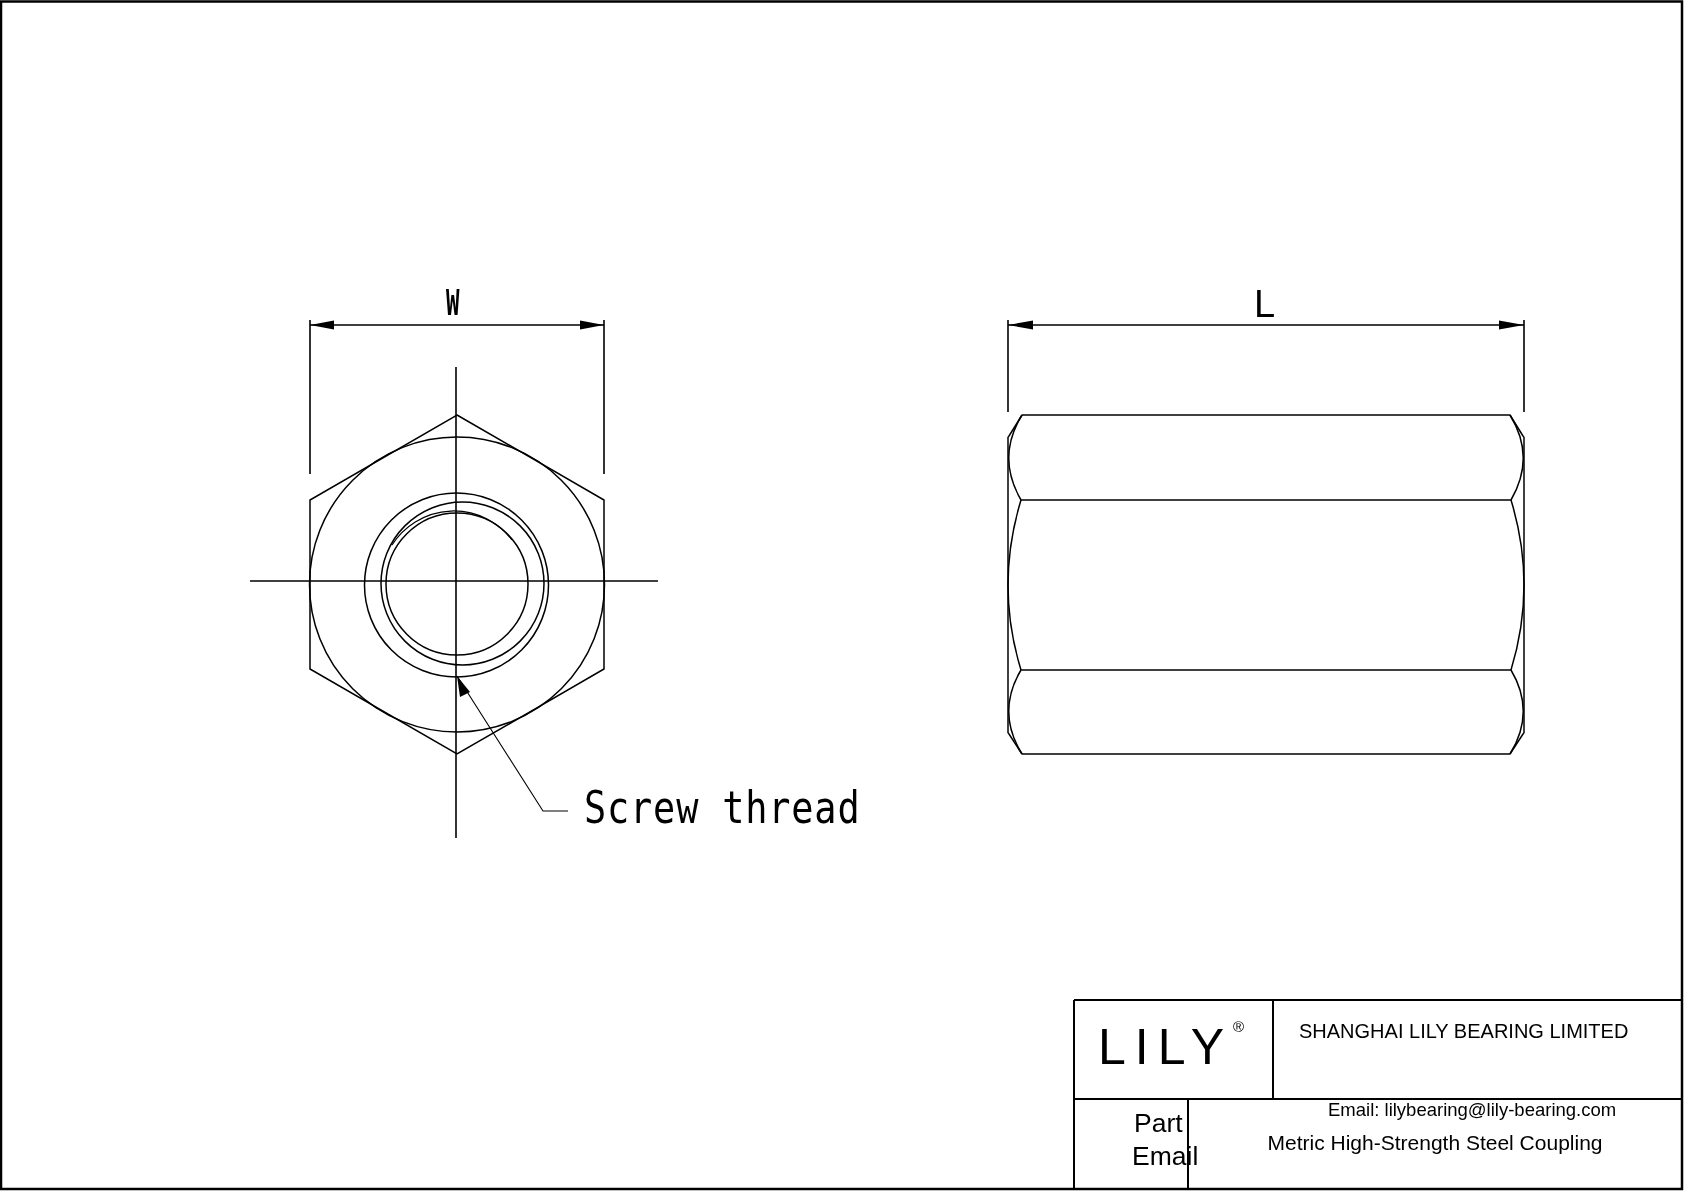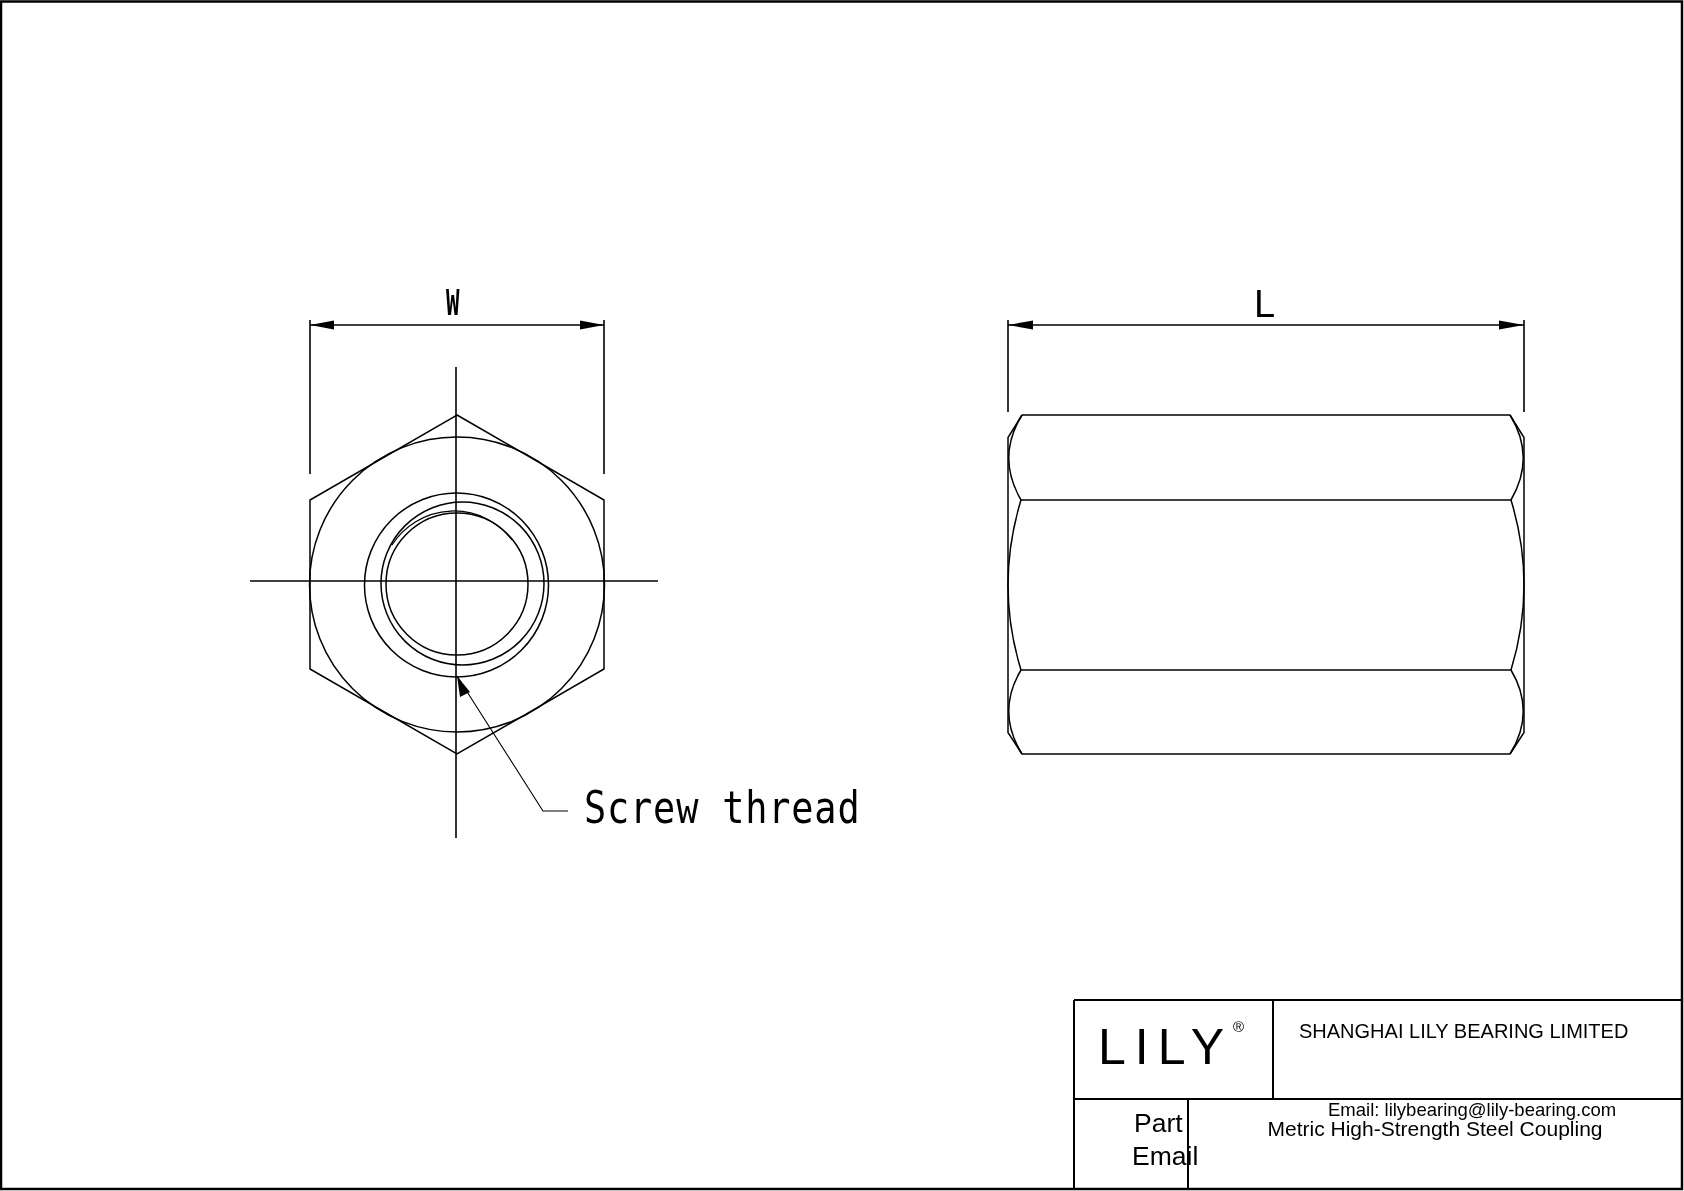--- a/index.html
+++ b/index.html
@@ -8,21 +8,21 @@
   svg.drawing { position: absolute; left: 0; top: 0; }
   .t { position: absolute; color: #000; white-space: nowrap; line-height: 1; }
   .dim-label { font-family: "DejaVu Sans Mono", monospace; font-weight: bold; font-size: 36px; transform: scaleX(0.62); transform-origin: left top; }
   .dim-label-l { font-family: "Liberation Sans", sans-serif; font-size: 38px; }
   .callout { font-family: "DejaVu Sans Mono", monospace; font-size: 45px; transform: scaleX(0.82); transform-origin: left top; letter-spacing: 1px; }
   .logo { font-family: "Liberation Sans", sans-serif; font-size: 50px; letter-spacing: 9px; }
   .reg { font-family: "Liberation Sans", sans-serif; font-size: 15px; }
   .company { font-family: "Liberation Sans", sans-serif; font-size: 20px; }
   .email { font-family: "Liberation Sans", sans-serif; font-size: 18.5px; }
   .pn-label { font-family: "Liberation Sans", sans-serif; font-size: 26.5px; margin-left: 48px; }
-  .pn-value { font-family: "Liberation Sans", sans-serif; font-size: 21px; text-align: center; width: 494px; line-height: 30px; }
+  .pn-value { font-family: "Liberation Sans", sans-serif; font-size: 21px; text-align: center; width: 494px; line-height: 30px; margin-top: 14px; }
 </style>
 </head>
 <body>
 
 <div class="frame">
   <svg class="drawing" width="1684" height="1191" viewBox="0 0 1684 1191" xmlns="http://www.w3.org/2000/svg">
 
     <rect x="1" y="1.5" width="1681" height="1187.5" fill="none" stroke="#000" stroke-width="2.5"></rect>
 
     <g fill="none" stroke="#000" stroke-width="1.5">

